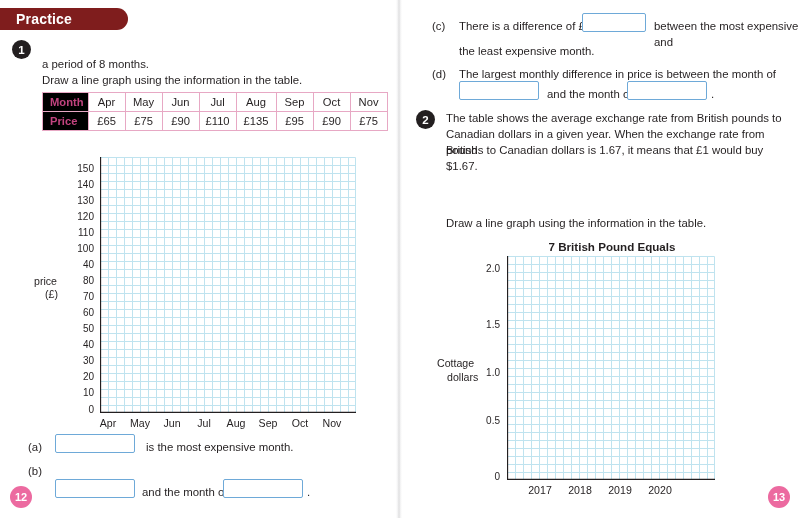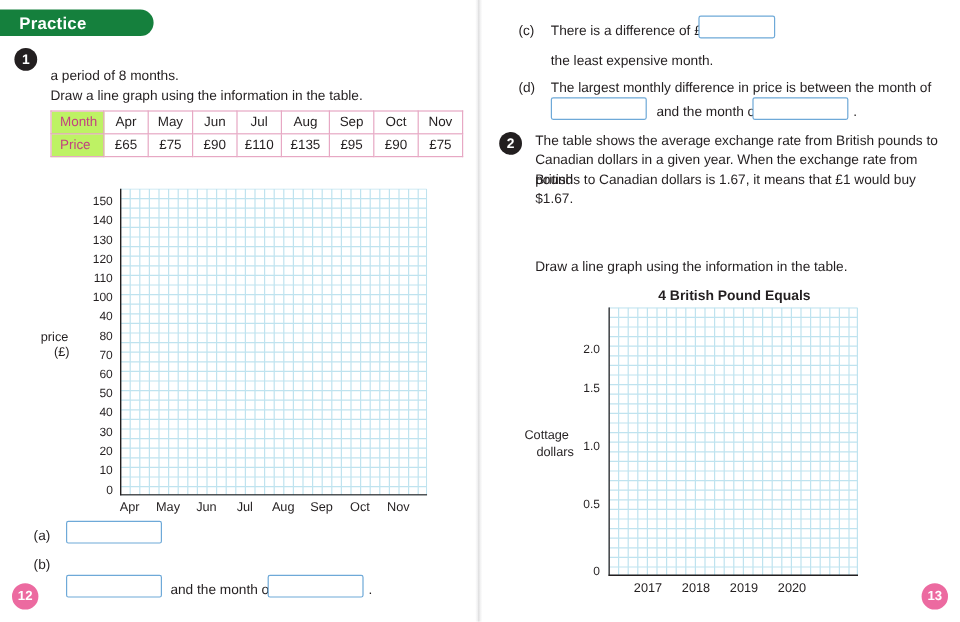--- a/index.html
+++ b/index.html
@@ -14,21 +14,21 @@
   }
   .page { position:absolute; top:0; left:0; width:800px; height:518px; }
   .left-page { position:absolute; left:0; top:0; width:398px; height:518px; background:#fff; }
   .right-page { position:absolute; left:402px; top:0; width:398px; height:518px; background:#fff; }
   .gutter { position:absolute; left:396px; top:0; width:6px; height:518px;
             background:linear-gradient(to right,#ffffff,#efeff0 35%,#dcdcdd 50%,#efeff0 65%,#ffffff); }
 
   
   .practice-banner {
     position:absolute; left:0; top:8px; height:22px; width:128px;
-    background:#15803d;
+    background:#7f1d1d;
     border-top-right-radius:11px; border-bottom-right-radius:11px;
     color:#ffffff; font-size:14px; font-weight:bold;
     display:flex; align-items:center; padding-left:16px;
     letter-spacing:.2px;
   }
 
   .qnum {
     position:absolute; width:19px; height:19px; border-radius:50%;
     background:#231f20; color:#fff; font-size:11.5px; font-weight:bold;
     display:flex; align-items:center; justify-content:center;
@@ -36,21 +36,21 @@
 
   .txt { position:absolute; font-size:11.4px; line-height:16px; color:#231f20; }
 
   
   table.data { position:absolute; border-collapse:collapse; }
   table.data td, table.data th {
     border:1px solid #e7a8c4;
     font-size:11.2px; font-weight:normal; text-align:center;
     padding:3px 4px; color:#231f20;
   }
-  table.data td.hdr { background:#bef264; color:#c2437f; text-align:left; padding-left:7px; font-weight:normal;}
+  table.data td.hdr { background:#000000; color:#c2437f; text-align:left; padding-left:7px; font-weight:bold;}
 
   .chart-title { position:absolute; font-size:11.6px; font-weight:bold; text-align:center; }
 
   
   .abox { position:absolute; border:1px solid #6ea9d8; background:#fff; border-radius:2px; }
 
   .pagenum {
     position:absolute; width:22px; height:22px; border-radius:50%;
     background:#ec6aa0; color:#fff; font-size:11px; font-weight:bold;
     display:flex; align-items:center; justify-content:center;
@@ -206,55 +206,57 @@
     <div class="tick-label-x" style="left:122px; top:417px; width:36px;">May</div>
     <div class="tick-label-x" style="left:154px; top:417px; width:36px;">Jun</div>
     <div class="tick-label-x" style="left:186px; top:417px; width:36px;">Jul</div>
     <div class="tick-label-x" style="left:218px; top:417px; width:36px;">Aug</div>
     <div class="tick-label-x" style="left:250px; top:417px; width:36px;">Sep</div>
     <div class="tick-label-x" style="left:282px; top:417px; width:36px;">Oct</div>
     <div class="tick-label-x" style="left:314px; top:417px; width:36px;">Nov</div>
 
     <div class="txt" style="left:28px; top:439px;">(a)</div>
     <div class="abox" style="left:55px; top:434px; width:80px; height:19px;"></div>
+    <div class="txt" style="left:146px; top:439px; width:230px;">is the most expensive month.</div>
 
     <div class="txt" style="left:28px; top:463px;">(b)</div>
     <div class="abox" style="left:55px; top:479px; width:80px; height:19px;"></div>
     <div class="txt" style="left:142px; top:484px;">and the month of</div>
     <div class="abox" style="left:223px; top:479px; width:80px; height:19px;"></div>
     <div class="txt" style="left:307px; top:484px;">.</div>
 
     <div class="pagenum" style="left:10px; top:486px;">12</div>
   </div>
 
   <div class="gutter"></div>
 
   <div class="right-page">
 
     <div class="txt" style="left:30px; top:18px;">(c)</div>
     <div class="txt" style="left:57px; top:18px;">There is a difference of £</div>
     <div class="abox" style="left:180px; top:13px; width:64px; height:19px;"></div>
+    <div class="txt" style="left:252px; top:18px;">between the most expensive and</div>
     <div class="txt" style="left:57px; top:43px;">the least expensive month.</div>
 
     <div class="txt" style="left:30px; top:66px;">(d)</div>
     <div class="txt" style="left:57px; top:66px;">The largest monthly difference in price is between the month of</div>
     <div class="abox" style="left:57px; top:81px; width:80px; height:19px;"></div>
     <div class="txt" style="left:145px; top:86px;">and the month of</div>
     <div class="abox" style="left:225px; top:81px; width:80px; height:19px;"></div>
     <div class="txt" style="left:309px; top:86px;">.</div>
 
     <div class="qnum" style="left:14px; top:110px;">2</div>
     <div class="txt" style="left:44px; top:126px; width:345px;">Canadian dollars in a given year. When the exchange rate from British</div>
     <div class="txt" style="left:44px; top:110px; width:345px;">The table shows the average exchange rate from British pounds to</div>
     <div class="txt" style="left:44px; top:142px; width:345px;">pounds to Canadian dollars is 1.67, it means that £1 would buy $1.67.</div>
 
 
     <div class="txt" style="left:44px; top:215px; width:345px;">Draw a line graph using the information in the table.</div>
 
-    <div class="chart-title" style="left:95px; top:240px; width:230px;">4 British Pound Equals</div>
+    <div class="chart-title" style="left:95px; top:240px; width:230px;">7 British Pound Equals</div>
 
     <div class="axis-label" style="left:35px; top:357px;">Cottage</div>
     <div class="axis-label" style="left:45px; top:371px;">dollars</div>
 
     <div class="grid-wrap" style="left:105px; top:256px;">
       <svg width="208" height="224" viewBox="0 0 208 224">
         <rect x="0" y="0" width="208" height="224" fill="#ffffff"></rect>
         <g stroke="#bfe3ef" stroke-width="1">
           <line x1="0.5" y1="0.5" x2="0.5" y2="223.5"></line>
             <line x1="8.5" y1="0.5" x2="8.5" y2="223.5"></line>
@@ -313,21 +315,21 @@
             <line x1="0.5" y1="216.5" x2="207.5" y2="216.5"></line>
           <line x1="0.5" y1="223.5" x2="207.5" y2="223.5"></line>
         </g>
         <g stroke="#231f20" stroke-width="1.3">
           <line x1="0.5" y1="0" x2="0.5" y2="224"></line>
           <line x1="0" y1="223.5" x2="208" y2="223.5"></line>
         </g>
       </svg>
     </div>
 
-    <div class="tick-label" style="left:62px; top:263px; width:36px;margin-top:23px;">2.0</div>
+    <div class="tick-label" style="left:62px; top:263px; width:36px;">2.0</div>
     <div class="tick-label" style="left:62px; top:319px; width:36px;">1.5</div>
     <div class="tick-label" style="left:62px; top:367px; width:36px;">1.0</div>
     <div class="tick-label" style="left:62px; top:415px; width:36px;">0.5</div>
     <div class="tick-label" style="left:62px; top:471px; width:36px;">0</div>
 
     <div class="tick-label-x" style="left:118px; top:484px; width:40px;">2017</div>
     <div class="tick-label-x" style="left:158px; top:484px; width:40px;">2018</div>
     <div class="tick-label-x" style="left:198px; top:484px; width:40px;">2019</div>
     <div class="tick-label-x" style="left:238px; top:484px; width:40px;">2020</div>
 

